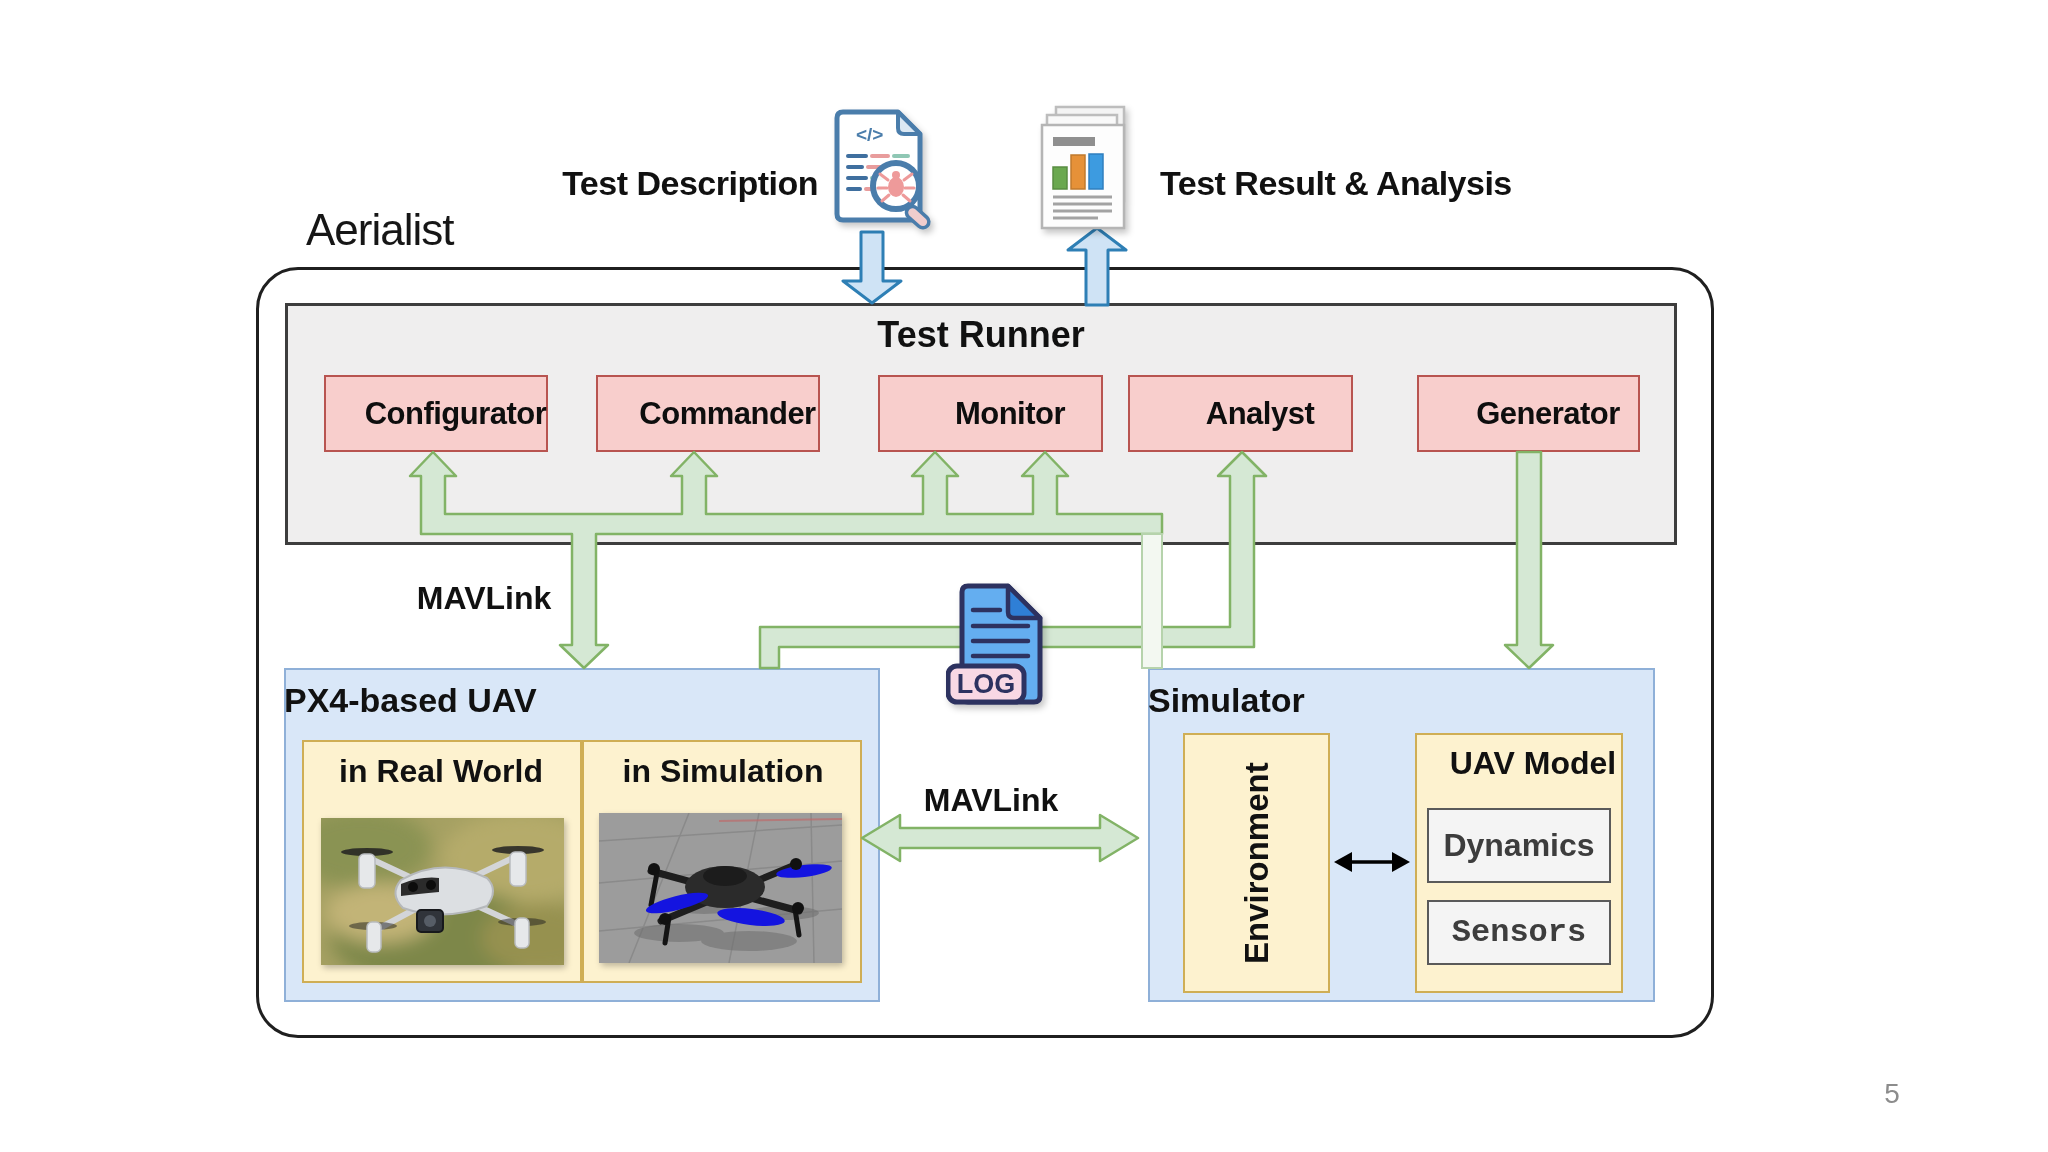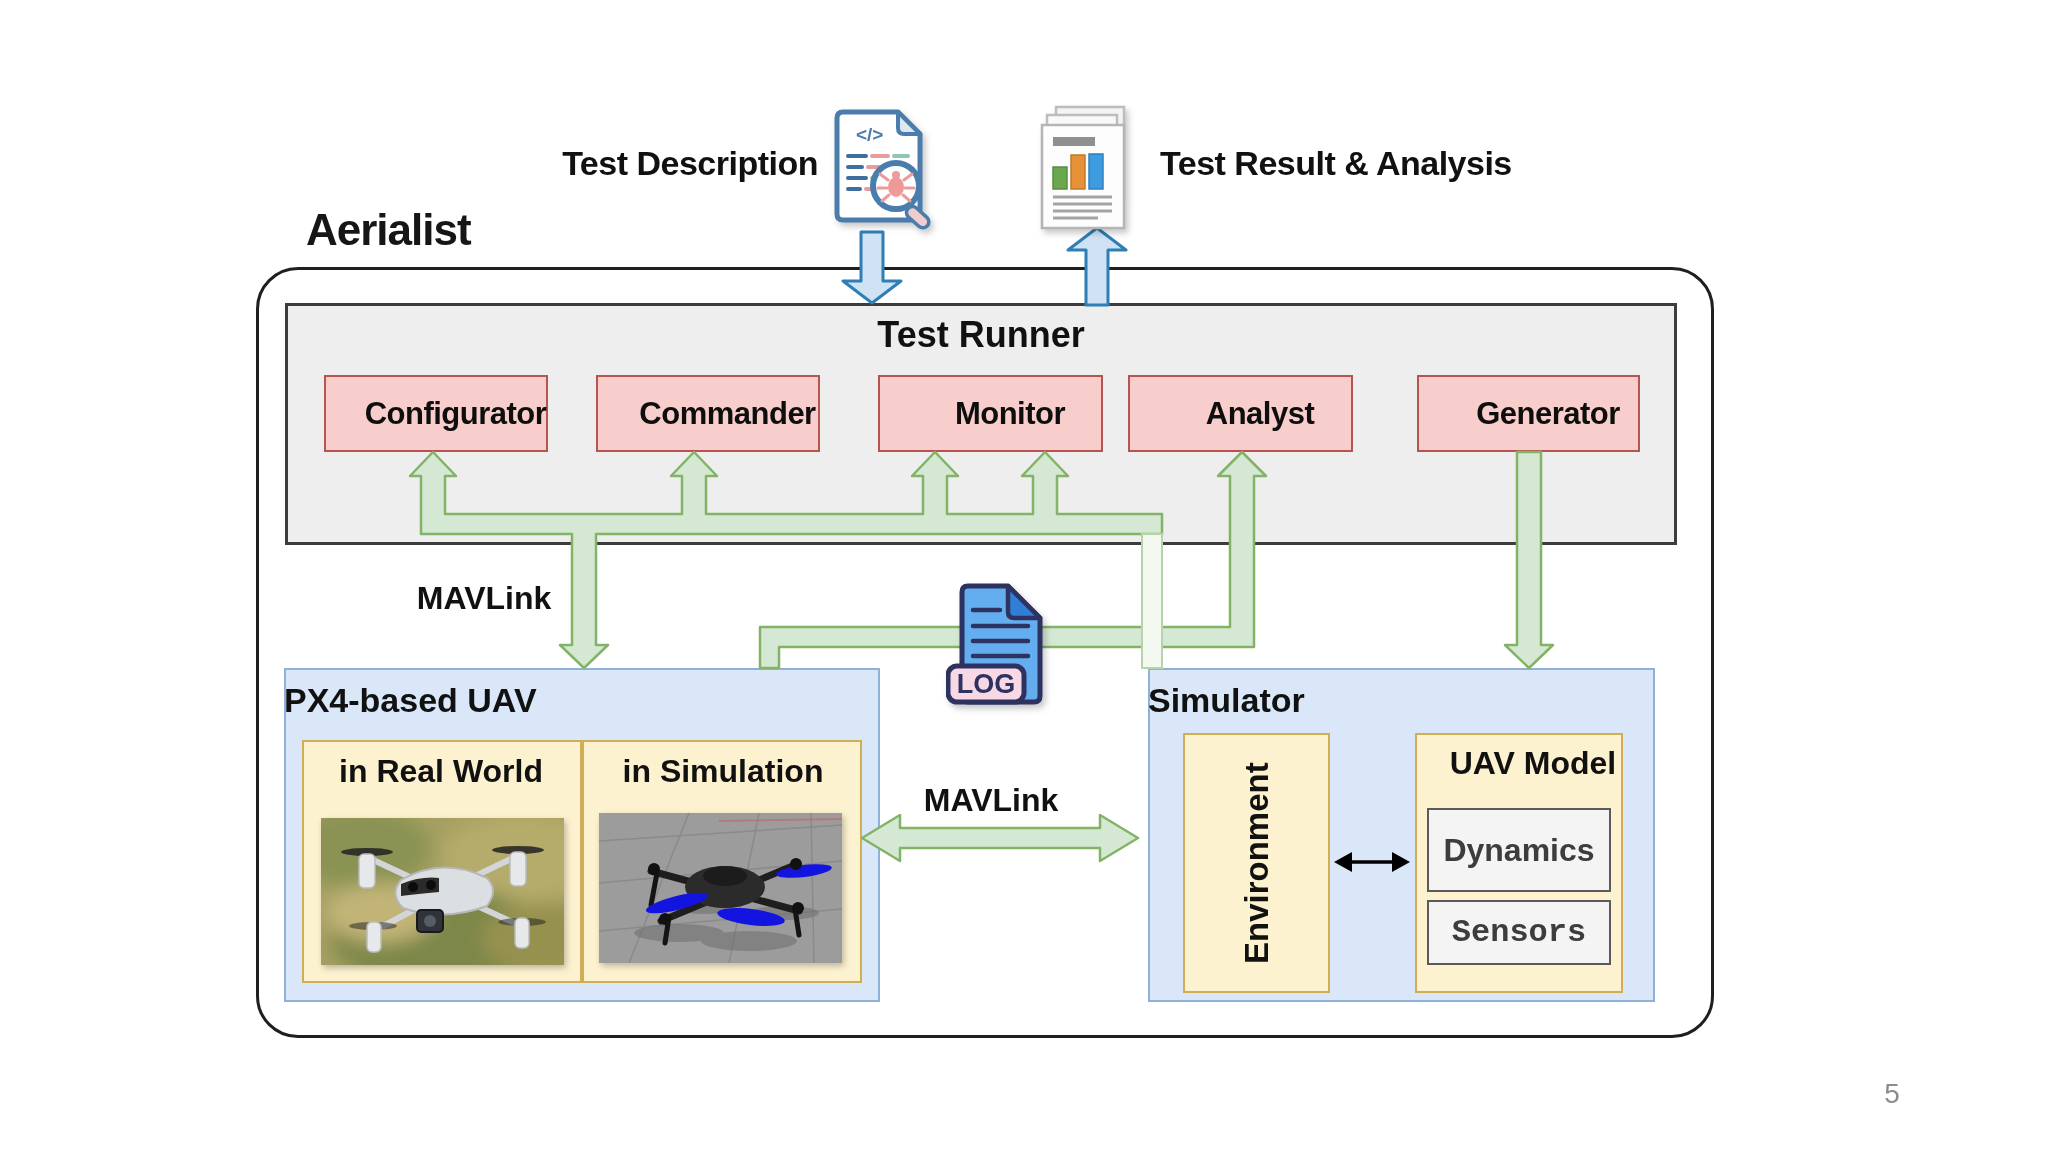--- a/index.html
+++ b/index.html
@@ -3,22 +3,22 @@
 <meta charset="utf-8">
 <style>
   html,body{margin:0;padding:0;background:#ffffff;}
   body{width:2048px;height:1152px;overflow:hidden;
        font-family:"Liberation Sans","DejaVu Sans",sans-serif;}
   .viewport{position:relative;width:2048px;height:1152px;background:#fff;}
   .abs{position:absolute;box-sizing:border-box;}
   .lbl{font-weight:700;color:#111;}
   .outer-frame{left:256px;top:267px;width:1458px;height:771px;
                border:3px solid #1f1f1f;border-radius:42px;background:#fff;}
-  .app-title{left:306px;top:205px;font-size:44px;letter-spacing:-1px;font-weight:700;color:#161616;}
-  .top-label{font-size:34px;letter-spacing:-0.5px;top:140px;height:46px;line-height:46px;}
+  .app-title{left:306px;top:205px;font-size:44px;letter-spacing:-1px;font-weight:400;color:#161616;}
+  .top-label{font-size:34px;letter-spacing:-0.5px;top:160px;height:46px;line-height:46px;}
   .runner-box{left:285px;top:303px;width:1392px;height:242px;background:#efeeee;border:3px solid #3d3d3d;}
   .runner-title{left:285px;top:314px;width:1392px;text-align:center;font-size:36px;}
   .component{top:375px;height:77px;background:#f8cecc;border:2.5px solid #b85450;
              display:flex;align-items:center;justify-content:center;
              font-size:31px;font-weight:700;color:#0e0e0e;letter-spacing:-0.5px;padding-left:39px;}
   .container-box{background:#d9e7f8;border:2.5px solid #8fb0d8;top:668px;height:334px;}
   .container-title{font-size:34px;top:678px;height:44px;line-height:44px;text-align:left;}
   .panel{background:#fdf2cf;border:2.5px solid #cfae55;}
   .cell-title{font-size:32px;text-align:center;top:750px;height:42px;line-height:42px;}
   .white-box{background:#f4f4f4;border:2.5px solid #5a5a5a;display:flex;align-items:center;
@@ -142,21 +142,21 @@
           <circle cx="197" cy="51" r="6" fill="#111"></circle>
       </g>
     </svg>
   </div>
 
   <div class="abs container-box" style="left:1148px;width:507px;"></div>
   <div class="abs lbl container-title" style="left:1148px;width:507px;">Simulator</div>
   <div class="abs panel env-text" style="left:1183px;top:733px;width:147px;height:260px;">Environment</div>
   <div class="abs panel" style="left:1415px;top:733px;width:208px;height:260px;"></div>
   <div class="abs lbl" style="left:1415px;top:745px;width:208px;text-align:center;font-size:32px;padding-left:28px;">UAV Model</div>
-  <div class="abs white-box" style="left:1427px;top:808px;width:184px;height:84px;">Dynamics</div>
+  <div class="abs white-box" style="left:1427px;top:808px;width:184px;height:75px;">Dynamics</div>
   <div class="abs white-box" style="left:1427px;top:900px;width:184px;height:65px;font-family:Liberation Mono, monospace;">Sensors</div>
 
   <svg class="abs" style="left:0;top:0;" width="2048" height="1152" viewBox="0 0 2048 1152">
 
     <path fill="#d5e8d4" stroke="#82b366" stroke-width="2.5" stroke-linejoin="round" d="M421,534 L421,476 L410,476 L433,452 L456,476 L445,476 L445,514
              L682,514 L682,476 L671,476 L694,452 L717,476 L706,476 L706,514
              L923,514 L923,476 L912,476 L935,452 L958,476 L947,476 L947,514
              L1033,514 L1033,476 L1022,476 L1045,452 L1068,476 L1057,476 L1057,514
              L1162,514 L1162,534 L596,534 L596,645 L608,645 L584,668 L560,645 L572,645 L572,534 Z"></path>
 

